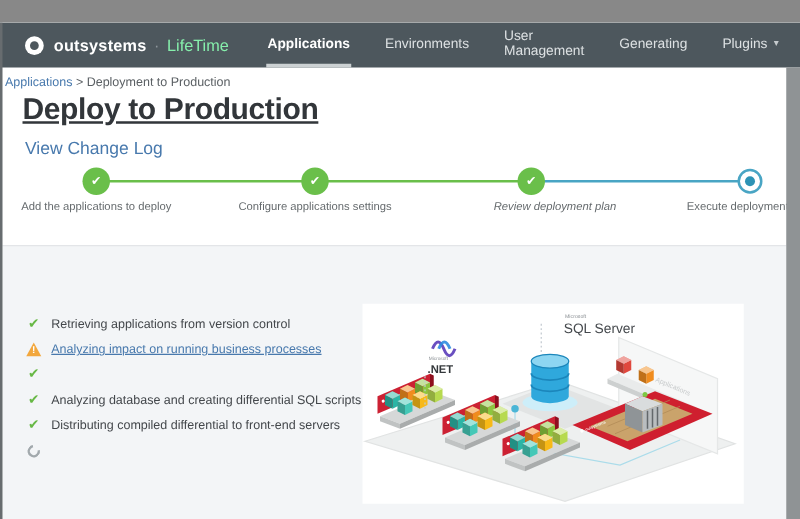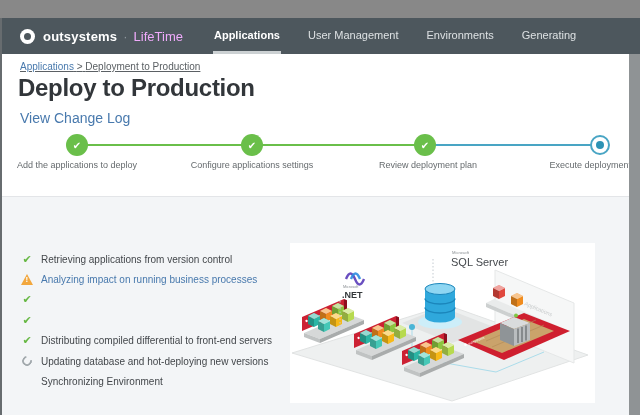--- a/index.html
+++ b/index.html
@@ -12,52 +12,52 @@
 
   
   .navbar{position:absolute;left:0;top:0;width:640px;height:36px;background:#4d575d;
     display:flex;align-items:stretch;z-index:20;}
   .brand{display:flex;align-items:center;padding-left:20px;}
   .logo{width:15px;height:15px;border-radius:50%;background:#fff;display:inline-flex;
     align-items:center;justify-content:center;margin-right:8px;}
   .logo-hole{width:7px;height:7px;border-radius:50%;background:#4d575d;}
   .brand-name{color:#fff;font-size:13px;font-weight:600;letter-spacing:.2px;}
   .brand-sep{color:#8d969b;font-size:13px;margin:0 6px;}
-  .brand-product{color:#f0abfc;font-size:13px;}
+  .brand-product{color:#86efac;font-size:13px;}
   .menu{display:flex;align-items:stretch;margin-left:30px;}
   .mi{display:flex;align-items:center;color:#dde1e3;font-size:11px;text-decoration:none;
     padding:0 1px;margin-right:26px;border-bottom:3px solid transparent;box-sizing:border-box;cursor:pointer;}
   .mi.active{color:#fff;font-weight:bold;border-bottom-color:#ccd1d3;}
   .caret{font-size:8px;color:#c6cbce;margin-left:5px;}
 
   
-  .breadcrumb{position:absolute;left:20px;top:43px;font-size:10px;color:#5b6064;z-index:5;text-decoration:underline;}
+  .breadcrumb{position:absolute;left:4px;top:43px;font-size:10px;color:#5b6064;z-index:5;}
   .breadcrumb a{color:#4879ad;text-decoration:none;cursor:pointer;}
-  .page-title{position:absolute;left:18px;top:56px;font-size:24px;font-weight:700;color:#32363a;letter-spacing:-.3px;}
+  .page-title{position:absolute;left:18px;top:56px;font-size:24px;font-weight:700;color:#32363a;letter-spacing:-.3px;text-decoration:underline;}
   .changelog{position:absolute;left:20px;top:92px;font-size:14px;color:#4879ad;text-decoration:none;cursor:pointer;}
 
   
   .step-line{position:absolute;height:2px;top:126px;z-index:1;}
   .step-line.green{left:77px;width:348px;background:#6abf4a;}
   .step-line.teal{left:425px;width:175px;background:#49a5c4;}
   .step-circle{position:absolute;top:116px;width:22px;height:22px;border-radius:50%;background:#6abf4a;
     color:#fff;font-size:10px;display:flex;align-items:center;justify-content:center;z-index:2;}
   .step-circle.current{top:117px;width:16px;height:16px;background:#fff;border:2px solid #49a5c4;}
   .step-dot{width:8px;height:8px;border-radius:50%;background:#2d93b5;}
   .step-label{position:absolute;top:142px;width:160px;text-align:center;font-size:9px;color:#666b6e;z-index:1;}
 
   
   .panel{position:absolute;left:2px;top:178px;width:627px;height:233px;background:#f3f5f7;border-top:1px solid #e3e5e8;}
 
   
   .dep-list{position:absolute;left:20px;top:231px;z-index:5;}
   .dep-row{display:flex;align-items:center;height:20.4px;}
   .dep-ic{width:14px;display:flex;align-items:center;justify-content:center;margin-right:7px;}
   .dep-lbl{font-size:10px;color:#43474b;}
-  .dep-lbl.link{color:#4879ad;cursor:pointer;}
+  .dep-lbl.link{color:#4879ad;cursor:pointer;text-decoration:underline;}
   .check{color:#67b845;font-size:11px;line-height:1;}
   .warn-tri{position:relative;width:0;height:0;border-left:6px solid transparent;border-right:6px solid transparent;
     border-bottom:11px solid #f2a73d;}
   .warn-tri span{position:absolute;left:-1.5px;top:1.5px;color:#fff;font-size:8px;font-weight:bold;line-height:1;}
   .spinner{width:10px;height:10px;border-radius:50%;border:2px solid #a2a9ad;border-top-color:transparent;
     transform:rotate(35deg);box-sizing:border-box;}
 
   
   .illus{position:absolute;left:290px;top:225px;width:305px;height:160px;background:#fff;z-index:4;}
   .illus svg{display:block;}
@@ -71,23 +71,27 @@
     <div class="brand">
       <span class="logo">
           <span class="logo-hole"></span>
         </span>
       <span class="brand-name">outsystems</span>
       <span class="brand-sep">·</span>
       <span class="brand-product">LifeTime</span>
     </div>
     <nav class="menu">
       <a class="mi active">Applications</a>
+      <a class="mi">Environments</a>
       <a class="mi">User Management</a>
-      <a class="mi">Environments</a>
       <a class="mi">Generating</a>
+      <a class="mi">
+          <span>Plugins</span>
+          <span class="caret">▾</span>
+        </a>
     </nav>
   </div>
 
   <div class="breadcrumb">
     <a>Applications</a>
     <span>&gt;</span>
     <span>Deployment to Production</span>
   </div>
   <div class="page-title">Deploy to Production</div>
   <a class="changelog">View Change Log</a>
@@ -101,21 +105,21 @@
       <span>✔</span>
     </div>
   <div class="step-circle" style="left:414px;">
       <span>✔</span>
     </div>
   <div class="step-circle current" style="left:590px;">
       <span class="step-dot"></span>
     </div>
   <div class="step-label" style="left:-3px;">Add the applications to deploy</div>
   <div class="step-label" style="left:172px;">Configure applications settings</div>
-  <div class="step-label" style="left:348px;">Review deployment plan</div>
+  <div class="step-label" style="left:364px;font-style:italic;">Review deployment plan</div>
   <div class="step-label" style="left:520px;">Execute deployment plan</div>
 
   <div class="panel"></div>
 
   <div class="dep-list">
     <div class="dep-row">
       <span class="dep-ic">
           <span class="check">✔</span>
         </span>
       <span class="dep-lbl">Retrieving applications from version control</span>
@@ -130,36 +134,32 @@
     </div>
     <div class="dep-row">
       <span class="dep-ic">
           <span class="check">✔</span>
         </span>
     </div>
     <div class="dep-row">
       <span class="dep-ic">
           <span class="check">✔</span>
         </span>
+      <span class="dep-lbl">Analyzing database and creating differential SQL scripts</span>
     </div>
     <div class="dep-row">
       <span class="dep-ic">
           <span class="check">✔</span>
         </span>
       <span class="dep-lbl">Distributing compiled differential to front-end servers</span>
     </div>
     <div class="dep-row">
       <span class="dep-ic">
           <span class="spinner"></span>
         </span>
-      <span class="dep-lbl">Updating database and hot-deploying new versions</span>
-    </div>
-    <div class="dep-row">
-      <span class="dep-ic"></span>
-      <span class="dep-lbl">Synchronizing Environment</span>
     </div>
   </div>
 
   <div class="illus">
     <svg width="305" height="160" viewBox="0 0 305 160">
       <defs>
         <g id="cube">
           <polygon points="0,3 6,0 12,3 6,6" fill="currentColor"></polygon>
           <polygon points="0,3 0,11 6,14 6,6" fill="currentColor"></polygon>
           <polygon points="6,6 6,14 12,11 12,3" fill="currentColor"></polygon>

